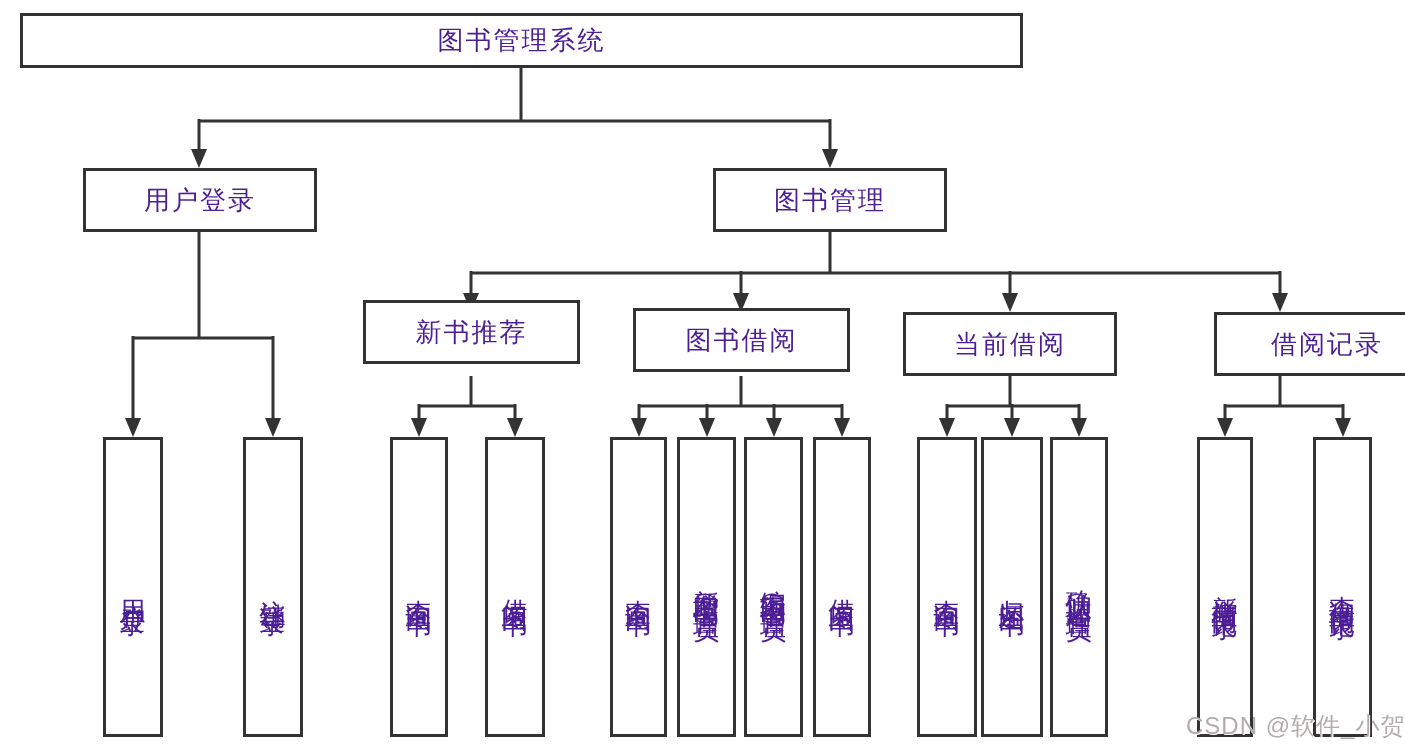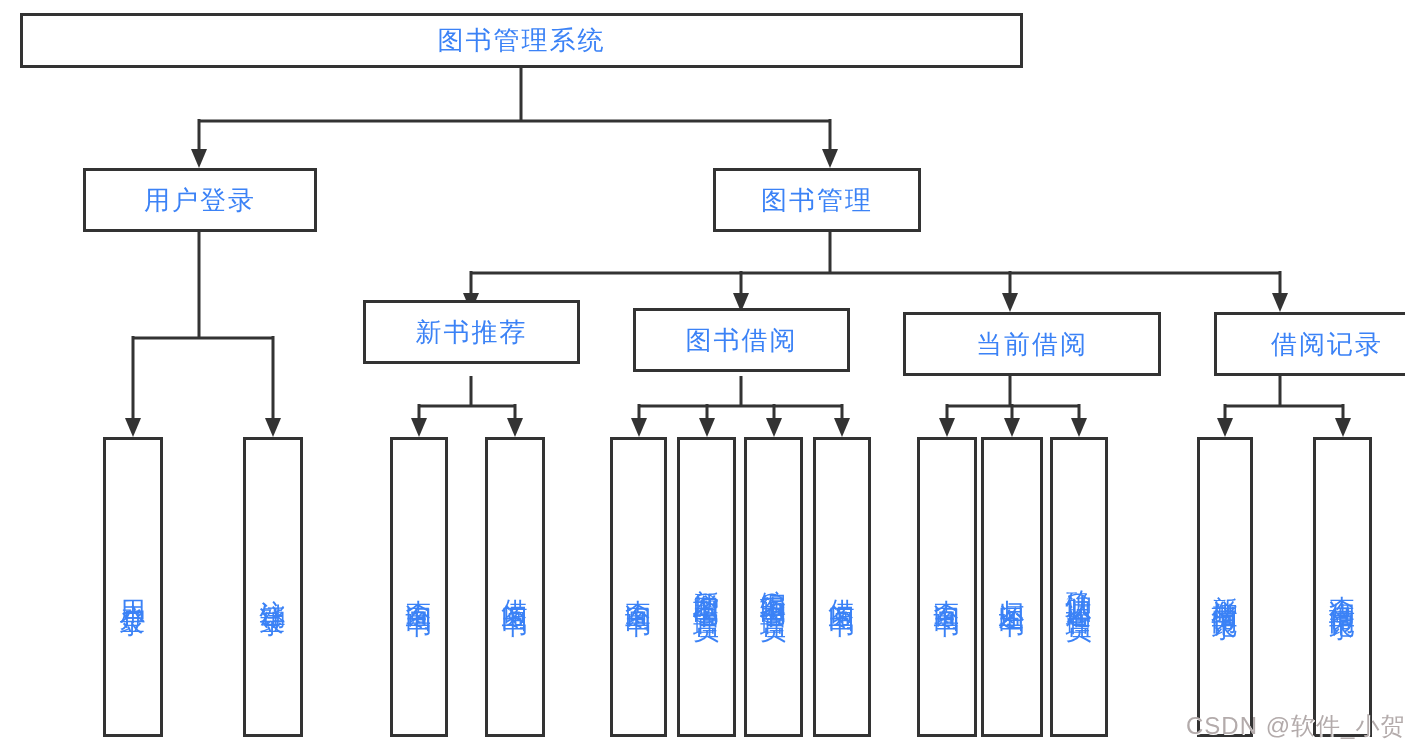--- a/index.html
+++ b/index.html
@@ -4,21 +4,21 @@
 <style>
   html,body{margin:0;padding:0;background:#ffffff;}
   .canvas{
     position:relative;width:1405px;height:747px;background:#ffffff;overflow:hidden;
     font-family:"Liberation Sans", sans-serif;
   }
   .connectors{position:absolute;left:0;top:0;}
   .node{
     position:absolute;background:#ffffff;border:3px solid #333333;
     box-sizing:border-box;display:flex;align-items:center;justify-content:center;
-    color:#3b82f6;
+    color:#4c1d95;
   }
   .h-node{font-size:26px;letter-spacing:2px;white-space:nowrap;}
   .v-node{
     writing-mode:vertical-rl;font-size:26px;letter-spacing:4px;
     line-height:1.0;text-align:center;
   }
   .watermark{
     position:absolute;left:1186px;top:710px;font-size:24px;
     color:#b3abab;text-shadow:1px 1px 0 #ffffff;white-space:nowrap;
     letter-spacing:1px;
@@ -58,25 +58,25 @@
       <polygon points="1004,418 1020,418 1012,437"></polygon>
       <polygon points="1071,418 1087,418 1079,437"></polygon>
       <polygon points="1217,418 1233,418 1225,437"></polygon>
       <polygon points="1335,418 1351,418 1343,437"></polygon>
     </g>
   </svg>
 
   <div class="node h-node" style="left:20px;top:13px;width:1003px;height:55px;">图书管理系统</div>
 
   <div class="node h-node" style="left:83px;top:168px;width:234px;height:64px;">用户登录</div>
-  <div class="node h-node" style="left:713px;top:168px;width:208px;height:64px;">图书管理</div>
+  <div class="node h-node" style="left:713px;top:168px;width:234px;height:64px;">图书管理</div>
 
   <div class="node h-node" style="left:363px;top:300px;width:217px;height:64px;">新书推荐</div>
   <div class="node h-node" style="left:633px;top:308px;width:217px;height:64px;">图书借阅</div>
-  <div class="node h-node" style="left:903px;top:312px;width:258px;height:64px;">当前借阅</div>
+  <div class="node h-node" style="left:903px;top:312px;width:214px;height:64px;">当前借阅</div>
   <div class="node h-node" style="left:1214px;top:312px;width:226px;height:64px;text-align:right;">借阅记录</div>
 
   <div class="node v-node" style="left:103px;top:437px;width:60px;height:300px;">用户登录</div>
   <div class="node v-node" style="left:243px;top:437px;width:60px;height:300px;">注销登录</div>
 
   <div class="node v-node" style="left:390px;top:437px;width:58px;height:300px;">查询图书</div>
   <div class="node v-node" style="left:485px;top:437px;width:60px;height:300px;">借阅图书</div>
 
   <div class="node v-node" style="left:610px;top:437px;width:57px;height:300px;">查询图书</div>
   <div class="node v-node" style="left:677px;top:437px;width:59px;height:300px;">新增图书（管理员）</div>

